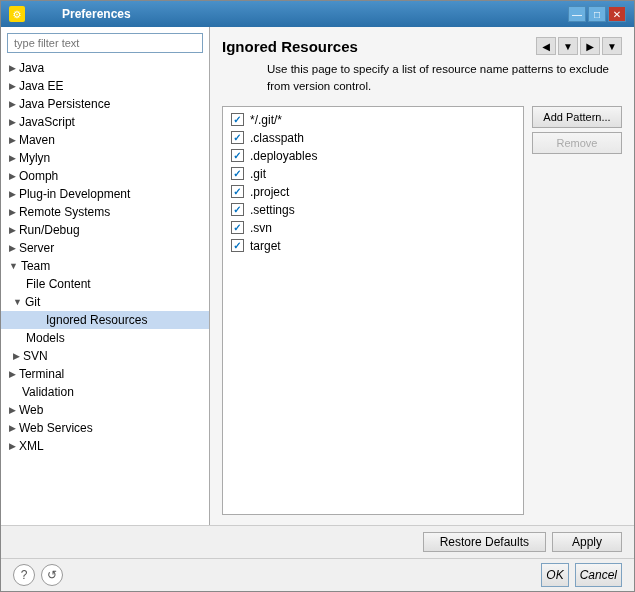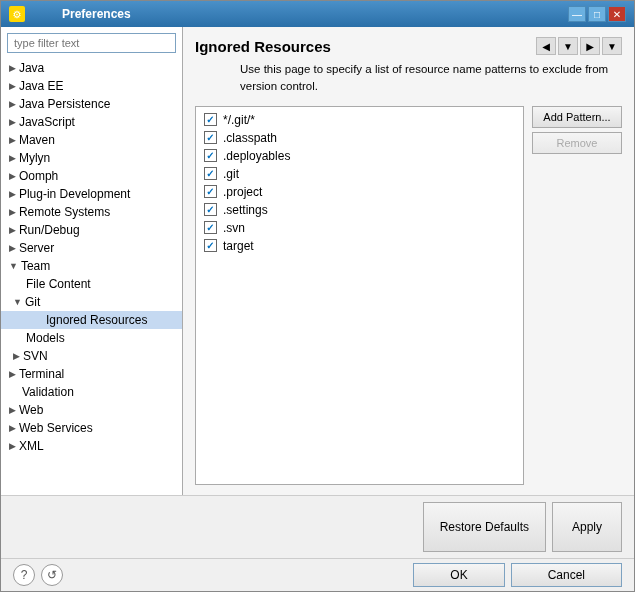--- a/index.html
+++ b/index.html
@@ -69,21 +69,21 @@
       justify-content: center;
       cursor: pointer;
     }
     .title-btn.close { background: #c0392b; }
     .content-area {
       display: flex;
       flex: 1;
       overflow: hidden;
     }
     .left-panel {
-      width: 182px;
+      width: 209px;
       background: white;
       border-right: 1px solid #aaa;
       display: flex;
       flex-direction: column;
       flex-shrink: 0;
     }
     .search-box {
       margin: 6px;
       padding: 3px 6px;
       border: 1px solid #7da2c1;
@@ -224,21 +224,21 @@
     .bottom-bar {
       display: flex;
       justify-content: flex-end;
       align-items: center;
       padding: 6px 12px;
       gap: 6px;
       border-top: 1px solid #ccc;
       background: #f0f0f0;
     }
     .bottom-btn {
-      padding: 17px 16px;
+      padding: 2px 16px;
       border: 1px solid #aaa;
       background: linear-gradient(to bottom, #f5f5f5, #e0e0e0);
       font-size: 12px;
       cursor: pointer;
       min-width: 70px;
       text-align: center;
     }
     .bottom-btn.apply {
       background: linear-gradient(to bottom, #f5f5f5, #e0e0e0);
     }
@@ -265,25 +265,26 @@
       font-size: 12px;
       cursor: pointer;
       background: white;
       color: #555;
     }
     .footer-right {
       display: flex;
       gap: 6px;
     }
     .footer-btn {
-      padding: 4px 36px;
+      padding: 4px 4px;
       border: 1px solid #7da2c1;
       background: linear-gradient(to bottom, #f5f5f5, #e0e0e0);
       font-size: 12px;
       cursor: pointer;
+      font-style: italic;
     }
     .footer-btn.ok {
       background: linear-gradient(to bottom, #f5f5f5, #e0e0e0);
     }
   </style>
 </head>
 <body>
 
 <div class="window">
 

